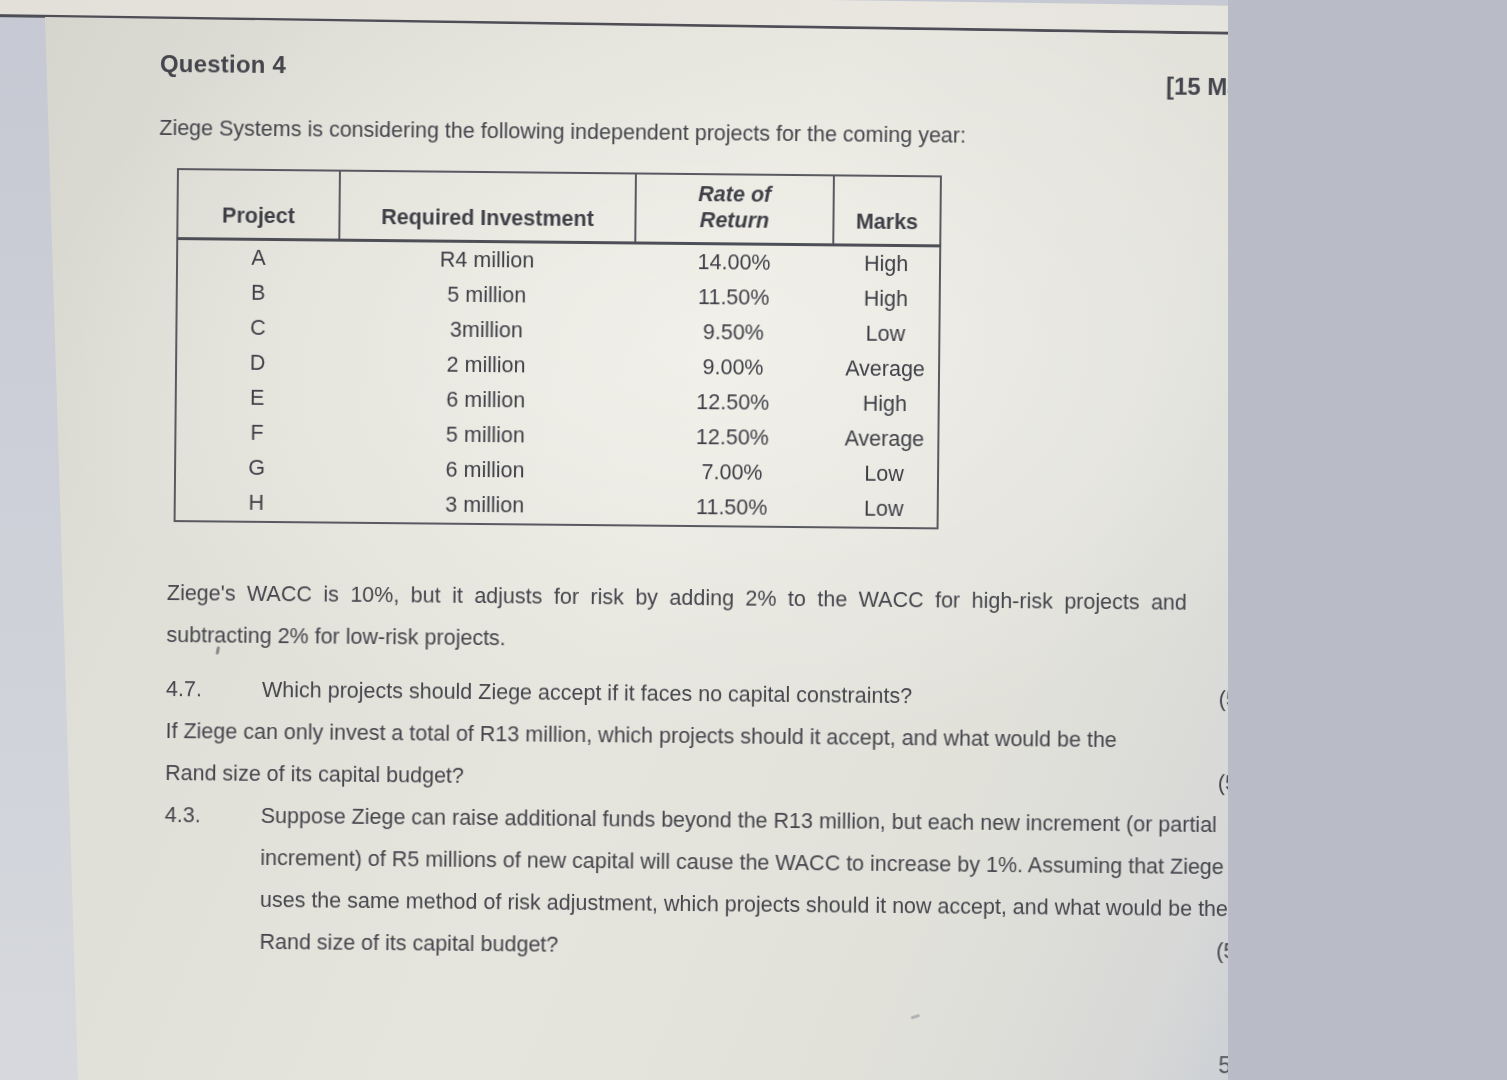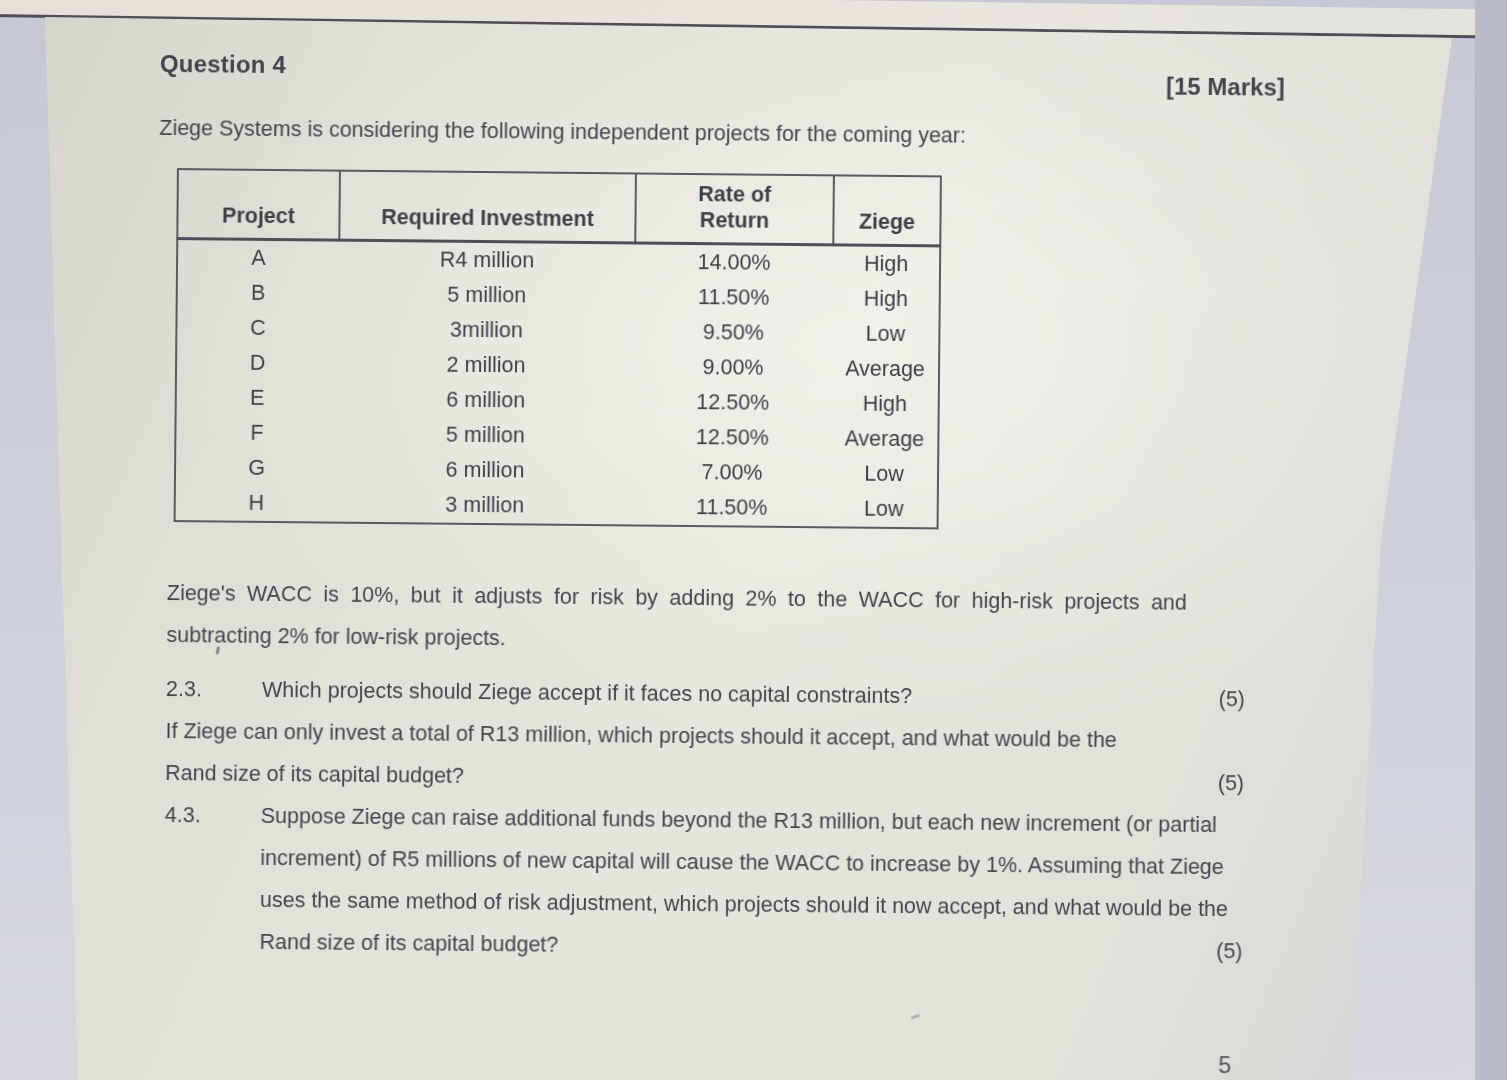--- a/index.html
+++ b/index.html
@@ -1,17 +1,17 @@
 <!DOCTYPE html>
 <html><head>
 <meta charset="utf-8">
 <style>
   html,body{margin:0;padding:0;background:#b9bcc6;}
   .viewport{
-    position:relative;width:1475px;height:1080px;overflow:hidden;
+    position:relative;width:1228px;height:1080px;overflow:hidden;
     background:linear-gradient(178deg,#c6c9d3 0%,#cdd0d8 45%,#d7d9dd 100%);
     font-family:"Liberation Sans","DejaVu Sans",sans-serif;
   }
   
   .top-strip{
     position:absolute;left:-10px;top:-12px;width:1545px;height:26px;
     background:linear-gradient(90deg,#e2e0d9,#e8e6df 60%,#e3e2dc);
     border-bottom:3px solid #4f4e57;
     transform:rotate(0.82deg);transform-origin:left bottom;
     filter:blur(0.5px);
@@ -40,21 +40,21 @@
     border-collapse:collapse;border:2px solid #595961;
     font-size:21.5px;color:#3f3f48;
   }
   .ztable th{
     font-weight:bold;vertical-align:bottom;text-align:center;
     padding:6px 2px 9px;line-height:26px;
     border-left:2px solid #595961;border-bottom:3px solid #4e4e57;
   }
   .ztable th:first-child{border-left:none;}
   .ztable td{text-align:center;padding:4px 2px 5px;line-height:26px;border:none;}
-  .rate-head span{display:inline-block;max-width:92px;}
+  .rate-head span{display:inline-block;max-width:92px;font-style:italic;}
 
   .wacc{position:absolute;left:172px;top:572px;width:1020px;font-size:21.5px;line-height:42px;text-align:justify;}
 
   .subqs{position:absolute;left:172px;top:668px;width:1101px;}
   .subq{position:relative;display:flex;line-height:42px;font-size:21.5px;}
   .subq-num{width:96px;flex:none;}
   .subq-text{width:985px;flex:none;}
   .subq-marks{position:absolute;right:22px;bottom:0;}
 
   .pagenum{position:absolute;left:1228px;top:1042px;font-size:23px;color:#53535b;}
@@ -83,21 +83,21 @@
           <col style="width:162px">
             <col style="width:296px">
             <col style="width:198px">
             <col style="width:107px">
         </colgroup>
         <thead>
           <tr>
             <th>Project</th>
             <th>Required Investment</th>
             <th class="rate-head"><span>Rate of Return</span></th>
-            <th>Ziege</th>
+            <th>Marks</th>
           </tr>
         </thead>
         <tbody>
           <tr>
             <td>A</td>
             <td>R4 million</td>
             <td>14.00%</td>
             <td>High</td>
           </tr>
           <tr>
@@ -142,21 +142,21 @@
             <td>11.50%</td>
             <td>Low</td>
           </tr>
         </tbody>
       </table>
 
       <div class="wacc">Ziege's WACC is 10%, but it adjusts for risk by adding 2% to the WACC for high-risk projects and subtracting 2% for low-risk projects.</div>
 
       <div class="subqs">
         <div class="subq">
-          <span class="subq-num">2.3.</span>
+          <span class="subq-num">4.7.</span>
           <span class="subq-text">Which projects should Ziege accept if it faces no capital constraints?</span>
           <span class="subq-marks">(5)</span>
         </div>
         <div class="subq">
           <span class="subq-text">If Ziege can only invest a total of R13 million, which projects should it accept, and what would be the Rand size of its capital budget?</span>
           <span class="subq-marks">(5)</span>
         </div>
         <div class="subq">
           <span class="subq-num">4.3.</span>
           <span class="subq-text">Suppose Ziege can raise additional funds beyond the R13 million, but each new increment (or partial increment) of R5 millions of new capital will cause the WACC to increase by 1%. Assuming that Ziege uses the same method of risk adjustment, which projects should it now accept, and what would be the Rand size of its capital budget?</span>

